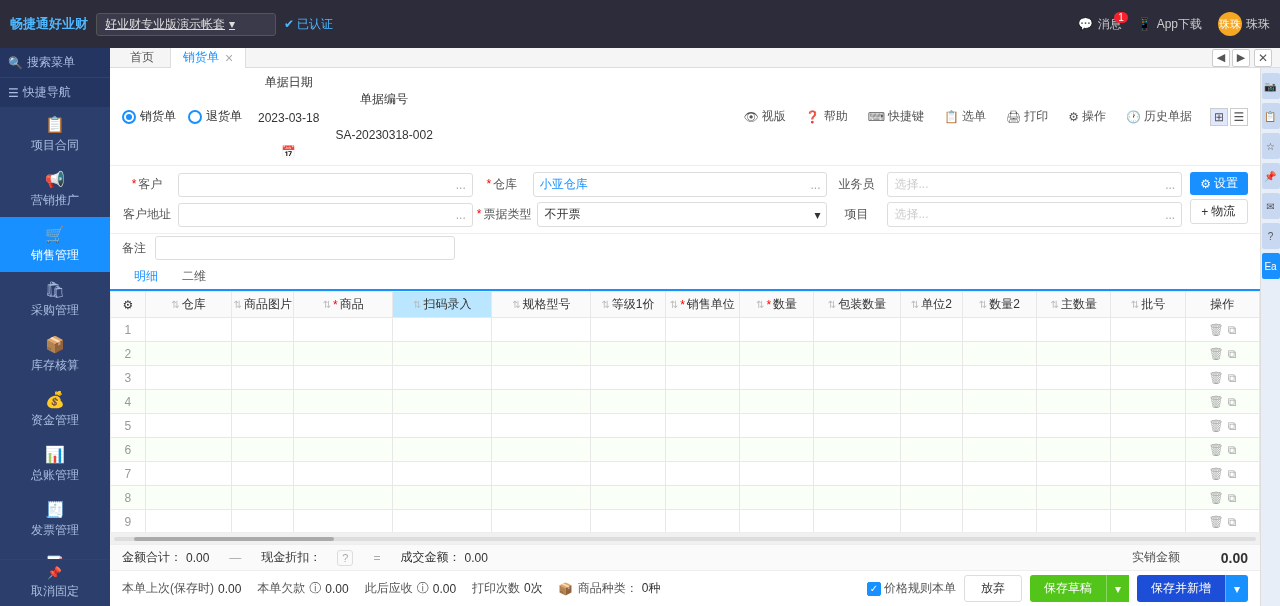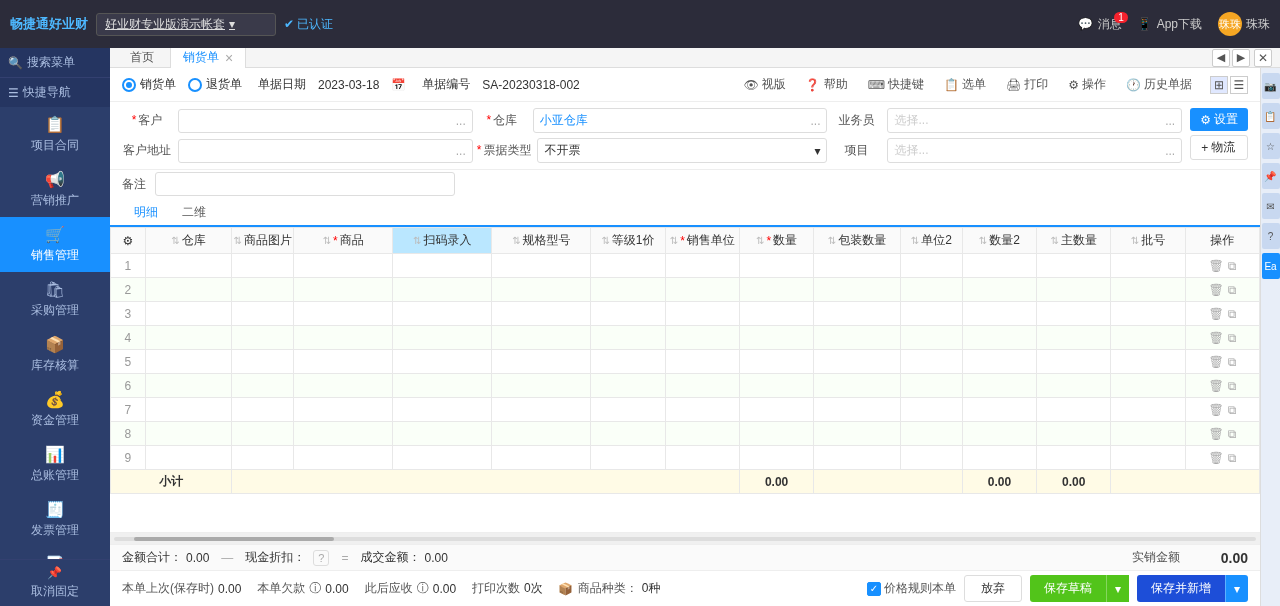--- a/index.html
+++ b/index.html
@@ -40,21 +40,21 @@
 
     
     .content { flex: 1; background: white; overflow: hidden; display: flex; flex-direction: column; }
 
     
     .form-header { padding: 6px 12px; border-bottom: 1px solid #eee; display: flex; align-items: center; gap: 16px; flex-shrink: 0; }
     .radio-group { display: flex; gap: 12px; align-items: center; }
     .radio-item { display: flex; align-items: center; gap: 4px; cursor: pointer; color: #333; }
     .radio-circle { width: 14px; height: 14px; border-radius: 50%; border: 2px solid #1890ff; display: flex; align-items: center; justify-content: center; }
     .radio-circle.checked::after { content: ''; width: 6px; height: 6px; border-radius: 50%; background: #1890ff; }
-    .form-field-row { display: flex; align-items: center; gap: 12px; color: #333; font-size: 12px; }
+    .form-field-row { display: flex; align-items: center; gap: 20px; color: #333; font-size: 12px; flex-direction: column; }
 
     
     .toolbar-actions { display: flex; align-items: center; gap: 8px; margin-left: auto; color: #555; font-size: 12px; }
     .toolbar-btn { display: flex; align-items: center; gap: 3px; cursor: pointer; padding: 2px 6px; color: #555; }
     .field-row { display: flex; align-items: center; gap: 6px; }
     .field-label { color: #555; min-width: 50px; white-space: nowrap; }
     .field-label.required::before { content: '*'; color: red; margin-right: 2px; }
     .field-input { flex: 1; border: 1px solid #ddd; border-radius: 3px; padding: 3px 6px; color: #333; display: flex; align-items: center; justify-content: space-between; min-height: 24px; cursor: pointer; }
     .field-input.filled { color: #1890ff; }
     .field-dots { color: #aaa; cursor: pointer; }
@@ -103,21 +103,21 @@
 
     
     .subtotal-row td { background: #fffbe6; font-weight: bold; }
 
     
     .scroll-bar-area { height: 12px; background: #f0f0f0; border-top: 1px solid #eee; display: flex; align-items: center; padding: 0 4px; flex-shrink: 0; }
     .scroll-track { flex: 1; height: 4px; background: #ddd; border-radius: 2px; position: relative; }
     .scroll-thumb { width: 200px; height: 4px; background: #aaa; border-radius: 2px; position: absolute; left: 20px; }
 
     
-    .bottom-summary { padding: 4px 12px; background: #fafafa; border-top: 1px solid #eee; display: flex; align-items: center; gap: 8px; flex-shrink: 0; }
+    .bottom-summary { padding: 4px 12px; background: #fafafa; border-top: 1px solid #eee; display: flex; align-items: center; gap: 16px; flex-shrink: 0; }
     .summary-item { display: flex; align-items: center; gap: 4px; color: #333; }
     .summary-sep { color: #aaa; margin: 0 4px; }
     .calc-btn { color: #aaa; cursor: pointer; border: 1px solid #ddd; border-radius: 3px; padding: 1px 4px; font-size: 11px; }
     .summary-right { margin-left: auto; display: flex; align-items: center; gap: 8px; }
     .shiji-label { color: #555; }
     .shiji-value { color: #333; font-size: 14px; font-weight: bold; min-width: 60px; text-align: right; }
 
     
     .bottom-footer { padding: 4px 12px; background: white; border-top: 1px solid #eee; display: flex; align-items: center; gap: 16px; flex-shrink: 0; }
     .footer-item { display: flex; align-items: center; gap: 4px; color: #555; }

